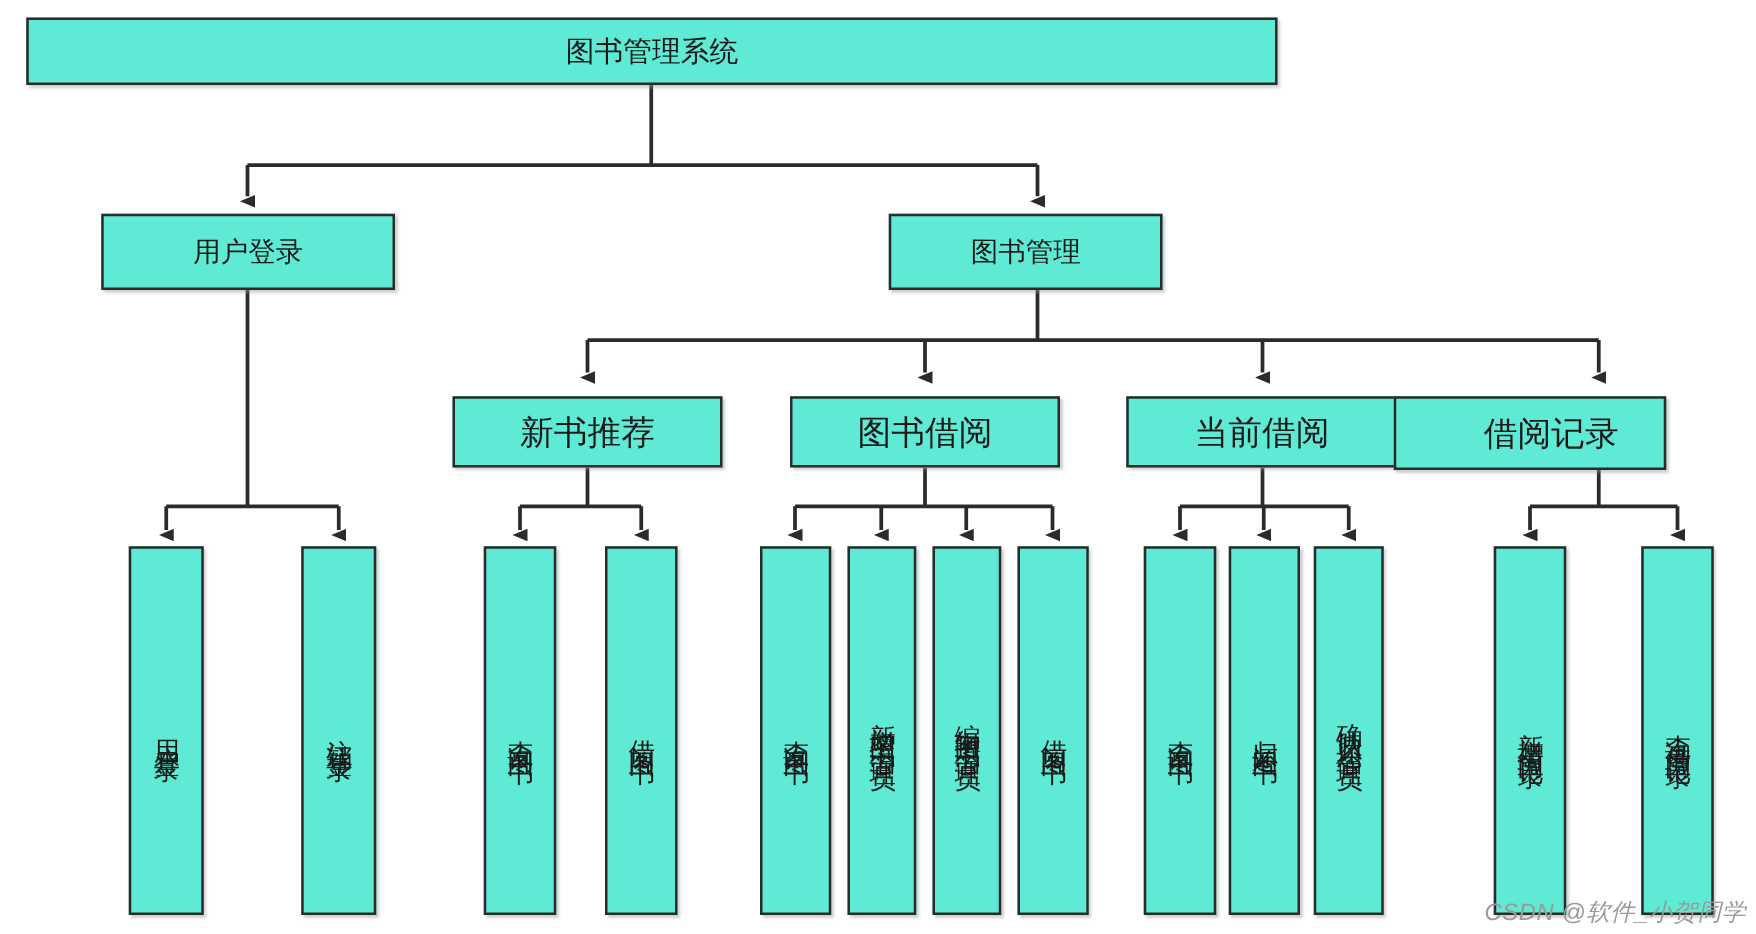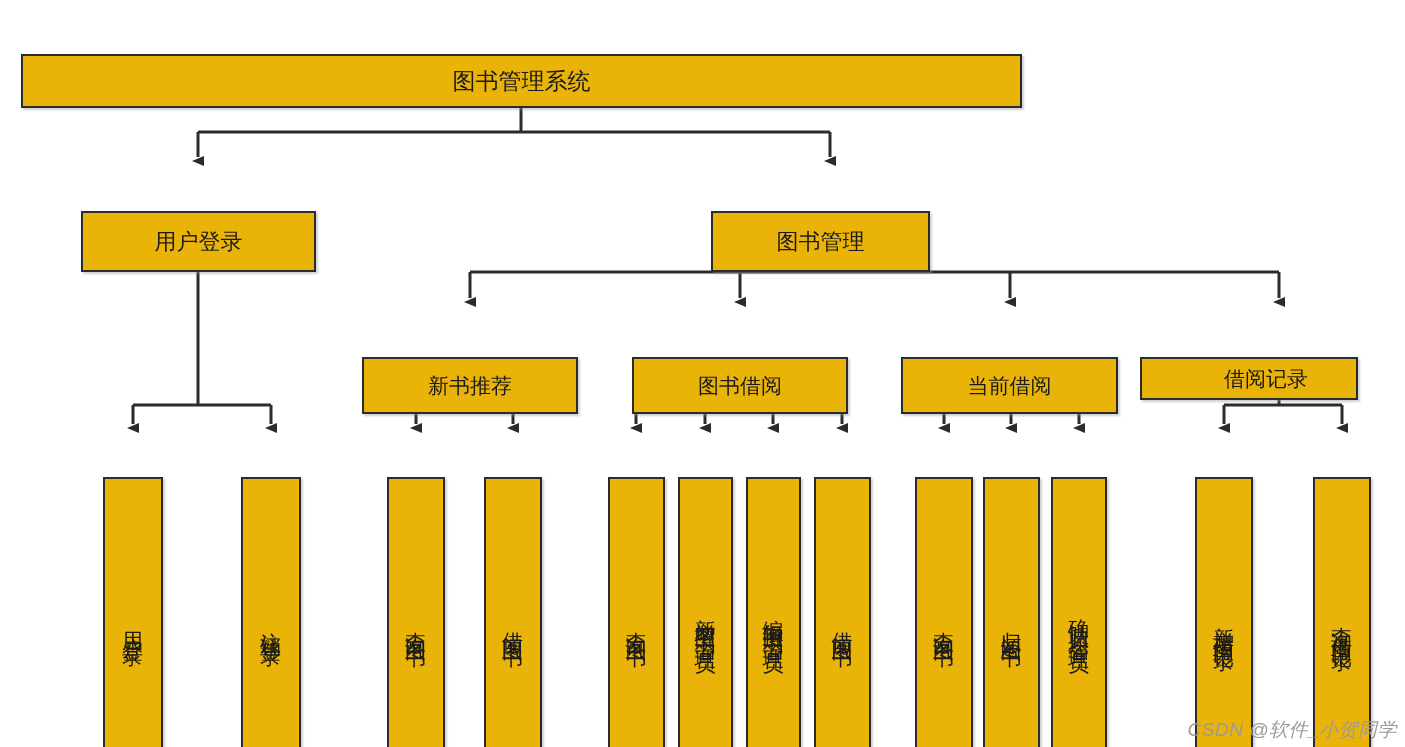--- a/index.html
+++ b/index.html
@@ -22,31 +22,30 @@
     left: 0;
     top: 0;
     width: 1405px;
     height: 747px;
     pointer-events: none;
   }
   .node {
     position: absolute;
     box-sizing: border-box;
     border: 2px solid #2b2b2b;
-    background: #eab308;
+    background: #5eead4;
     display: flex;
     align-items: center;
     justify-content: center;
     color: #1a1a1a;
     box-shadow: 2px 2px 2px rgba(150,150,150,0.45);
-    margin-top: 40px;
   }
   .node.root { font-size: 23px; }
   .node.lvl2 { font-size: 22px; }
-  .node.lvl3 { font-size: 21px; }
+  .node.lvl3 { font-size: 27px; }
   .node.leaf {
     font-size: 21px;
     align-items: center;
     justify-content: center;
   }
   .vtext {
     writing-mode: vertical-rl;
     text-orientation: upright;
     letter-spacing: 5px;
     line-height: 1;
@@ -131,21 +130,21 @@
 
   <div class="node lvl3" style="left:362px; top:317px; width:216px; height:57px;">
     <span>新书推荐</span>
   </div>
   <div class="node lvl3" style="left:901px; top:317px; width:217px; height:57px;">
     <span>当前借阅</span>
   </div>
   <div class="node lvl3" style="left:632px; top:317px; width:216px; height:57px;">
     <span>图书借阅</span>
   </div>
-  <div class="node lvl3" style="left:1140px; top:317px; width:218px; height:43px;padding-left:34px;">
+  <div class="node lvl3" style="left:1115px; top:317px; width:218px; height:59px;padding-left:34px;">
     <span>借阅记录</span>
   </div>
 
   <div class="node leaf" style="left:103px; top:437px; width:60px; height:295px;">
     <span class="vtext">用户登录</span>
   </div>
   <div class="node leaf" style="left:241px; top:437px; width:60px; height:295px;">
     <span class="vtext">注销登录</span>
   </div>
 

